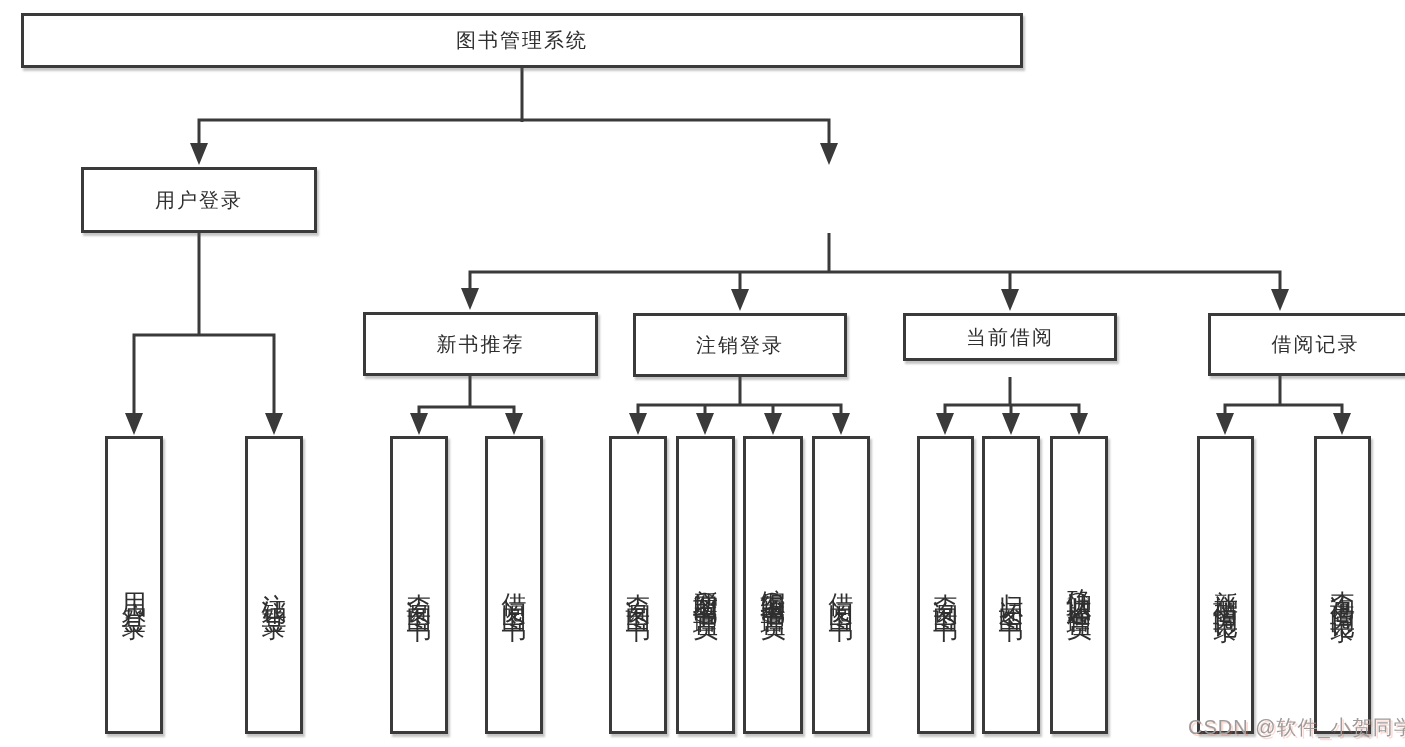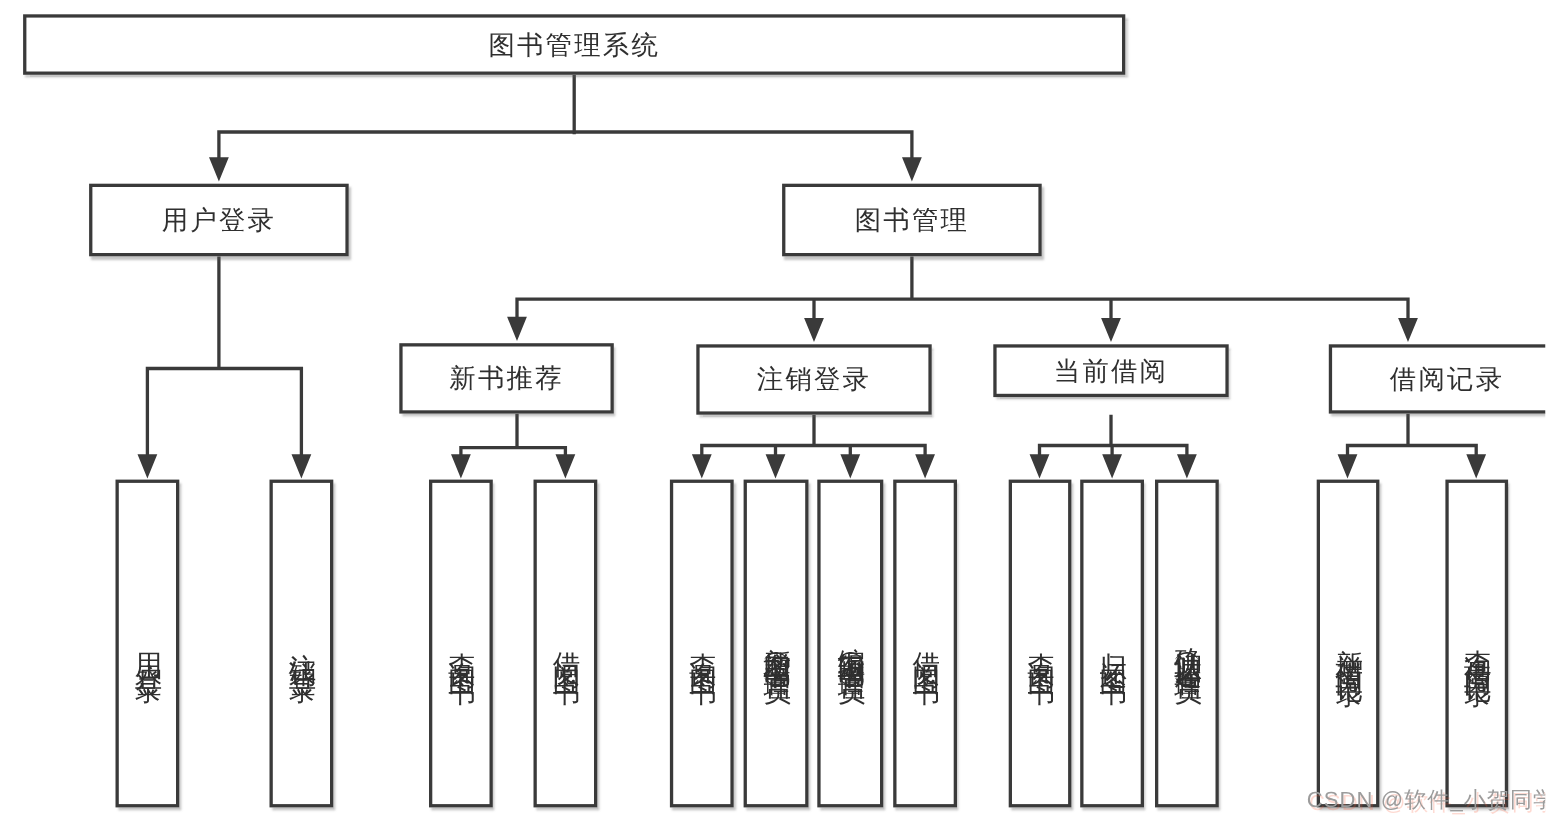--- a/index.html
+++ b/index.html
@@ -20,21 +20,21 @@
   .node {
     position: absolute;
     box-sizing: border-box;
     border: 3px solid #3a3a3a;
     background: #ffffff;
     display: flex;
     align-items: center;
     justify-content: center;
     box-shadow: 2px 3px 2px rgba(90,90,90,0.35);
   }
-  .hnode { font-size: 24px; letter-spacing: 2px; white-space: nowrap; text-align: right; }
+  .hnode { font-size: 20px; letter-spacing: 2px; white-space: nowrap; text-align: right; }
   .vnode span {
     writing-mode: vertical-rl;
     text-orientation: mixed;
     font-size: 25px;
     line-height: 1;
     white-space: nowrap;
   }
   .ls4 span { letter-spacing: 8px; margin-bottom: -8px; }
   .ls6 span { letter-spacing: 6px; margin-bottom: -6px; }
   .ls9 span { letter-spacing: 4px; margin-bottom: -4px; }
@@ -97,25 +97,22 @@
              M1333 413 L1351 413 L1342 435 Z"></path>
   </svg>
 
   <div class="node hnode" style="left:21px; top:13px; width:1002px; height:55px;">
     <span>图书管理系统</span>
   </div>
 
   <div class="node hnode" style="left:81px; top:167px; width:236px; height:66px;">
     <span>用户登录</span>
   </div>
-  <div class="node hnode" style="left:711px; top:167px; width:236px; height:66px;">
-    <span>图书管理</span>
-  </div>
 
-  <div class="node hnode" style="left:363px; top:312px; width:195px; height:64px;">
+  <div class="node hnode" style="left:363px; top:312px; width:235px; height:64px;">
     <span>新书推荐</span>
   </div>
   <div class="node hnode" style="left:633px; top:313px; width:214px; height:64px;">
     <span>注销登录</span>
   </div>
   <div class="node hnode" style="left:903px; top:313px; width:214px; height:48px;">
     <span>当前借阅</span>
   </div>
   <div class="node hnode" style="left:1208px; top:313px; width:215px; height:63px;font-family:Liberation Serif, serif;">
     <span>借阅记录</span>

